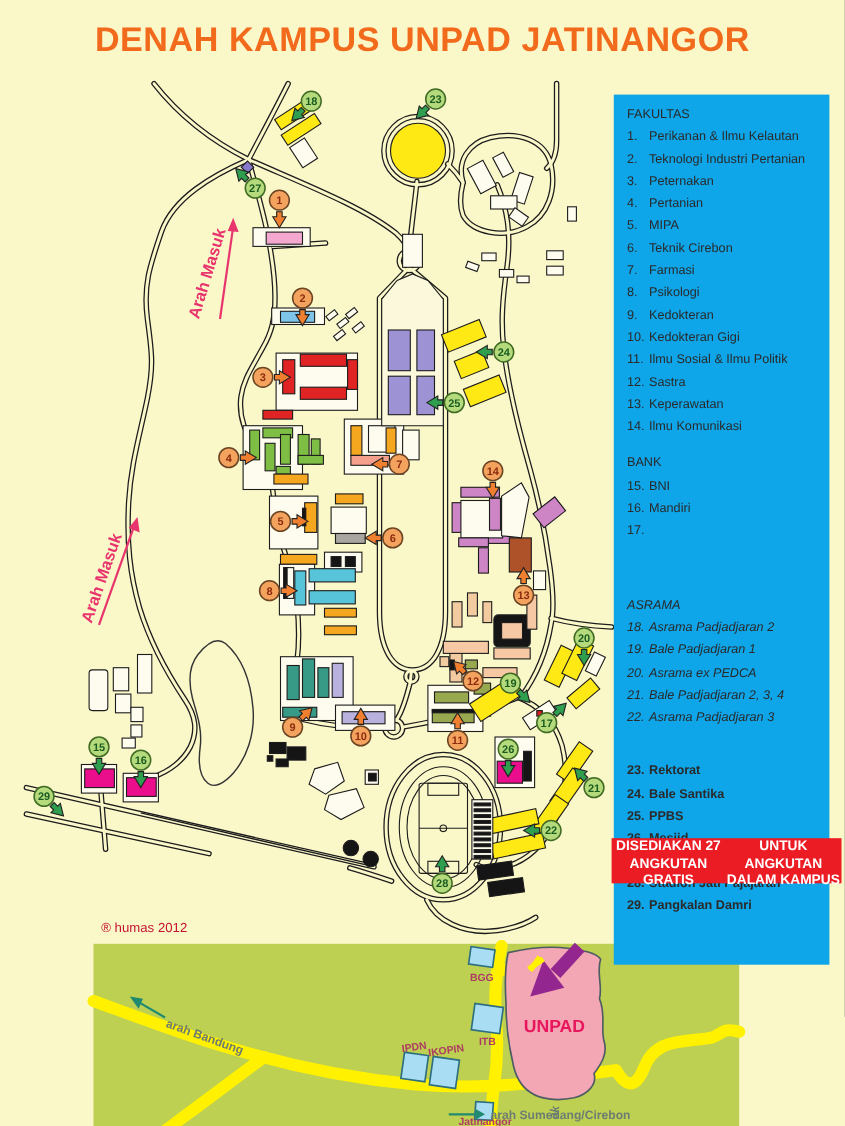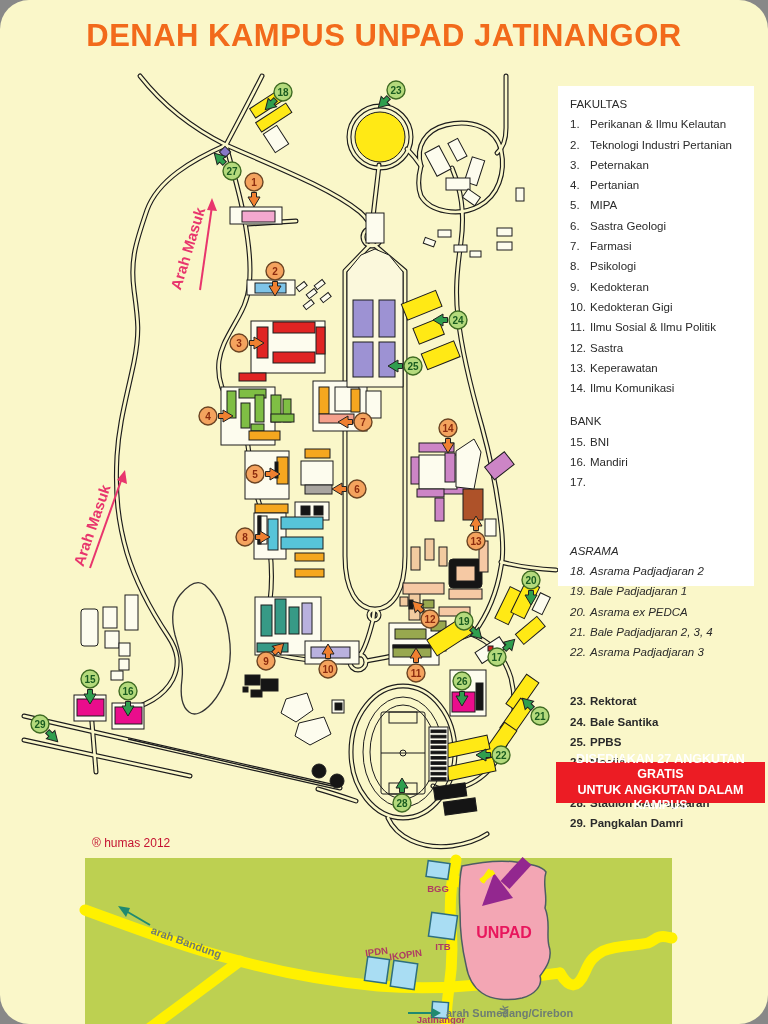--- a/index.html
+++ b/index.html
@@ -1,42 +1,42 @@
 <!DOCTYPE html>
 <html><head>
 <meta charset="utf-8">
 <style>
   html,body{margin:0;padding:0;background:#888;}
   .page{position:relative;width:768px;height:1024px;background:#FAF7C9;overflow:hidden;
-        font-family:"Liberation Sans",sans-serif;margin:0 auto;border-radius:29px;}
+        font-family:"Liberation Sans",sans-serif;margin:0 auto;}
   .title{position:absolute;left:0;right:0;top:18px;text-align:center;
          font-size:31px;font-weight:bold;color:#F26A1B;letter-spacing:0.5px;}
   svg{position:absolute;left:0;top:0;}
   
   #roads > *{stroke:#1C1C1C;stroke-width:5;fill:none;stroke-linecap:round;stroke-linejoin:round;}
   #roadsi > *{stroke:#FAF7C9;stroke-width:2.7;fill:none;stroke-linecap:round;stroke-linejoin:round;}
   #bld *{stroke:#1C1C1C;stroke-width:1;}
   .c-pink{fill:#F4A8CF}.c-blue{fill:#7EC4E8}.c-red{fill:#E02423}.c-green{fill:#7FBE44}
   .c-gold{fill:#F5A71F}.c-gray{fill:#A9A5A0}.c-salmon{fill:#F5A08C}.c-cyan{fill:#57C4D9}
   .c-teal{fill:#379A86}.c-lav{fill:#B9B1DE}.c-olive{fill:#98A84F}.c-tan{fill:#F2CBA0}
   .c-peach{fill:#F6C9A4}.c-brown{fill:#AE5229}.c-orchid{fill:#CD85C6}.c-mag{fill:#EA0D8C}
   .c-yel{fill:#FFE915}.c-pur{fill:#9D92D3}.c-wh{fill:#FDFCEE}.c-blk{fill:#151515}
   .mk-t{font:bold 10px "Liberation Sans",sans-serif;text-anchor:middle;}
   .arah{font:bold 15px "Liberation Sans",sans-serif;fill:#E8356D;text-anchor:middle;}
   .ins-lbl{font:bold 9.5px "Liberation Sans",sans-serif;fill:#AE3B62;text-anchor:middle;}
   .ins-dir{font:bold 11px "Liberation Sans",sans-serif;fill:#6E7D72;}
-  .legend{position:absolute;left:558px;top:86px;width:196px;height:500px;background:#ffffff;
+  .legend{position:absolute;left:558px;top:86px;width:196px;height:791px;background:#0ea5e9;
           box-sizing:border-box;padding:8px 4px 0 12px;color:#2A2A2A;font-size:11.5px;}
   .lg-h{line-height:20.3px;}
   .lg-i{display:flex;line-height:20.3px;}
   .lg-n{width:20px;flex:none;}
   .lg-t{flex:1;}
   .banner{position:absolute;left:556px;top:762px;width:209px;height:41px;background:#EC1C24;
           color:#FFFFFF;font-weight:bold;font-size:12.5px;line-height:15.5px;text-align:center;
-          display:flex;flex-direction:column;justify-content:center;}
+          display:flex;flex-direction:row;justify-content:center;}
   .credit{position:absolute;left:92px;top:836px;color:#C41332;font-weight:normal;font-size:12px;}
 </style>
 </head>
 <body>
 
 <div class="page">
   <div class="title">DENAH KAMPUS UNPAD JATINANGOR</div>
 
   <svg width="768" height="1024" viewBox="0 0 768 1024">
 
@@ -526,21 +526,21 @@
         <div class="lg-i">
           <span class="lg-n">4.</span>
           <span class="lg-t">Pertanian</span>
         </div>
         <div class="lg-i">
           <span class="lg-n">5.</span>
           <span class="lg-t">MIPA</span>
         </div>
         <div class="lg-i">
           <span class="lg-n">6.</span>
-          <span class="lg-t">Sastra Geologi</span>
+          <span class="lg-t">Teknik Cirebon</span>
         </div>
         <div class="lg-i">
           <span class="lg-n">7.</span>
           <span class="lg-t">Farmasi</span>
         </div>
         <div class="lg-i">
           <span class="lg-n">8.</span>
           <span class="lg-t">Psikologi</span>
         </div>
         <div class="lg-i">

